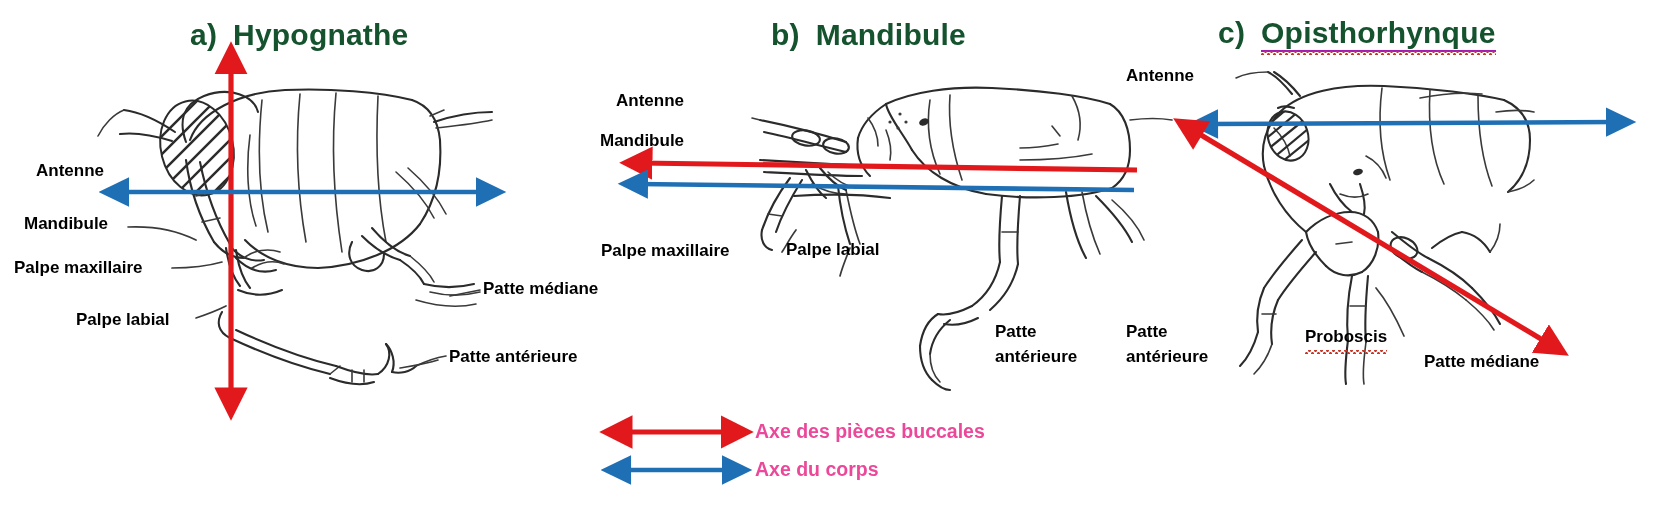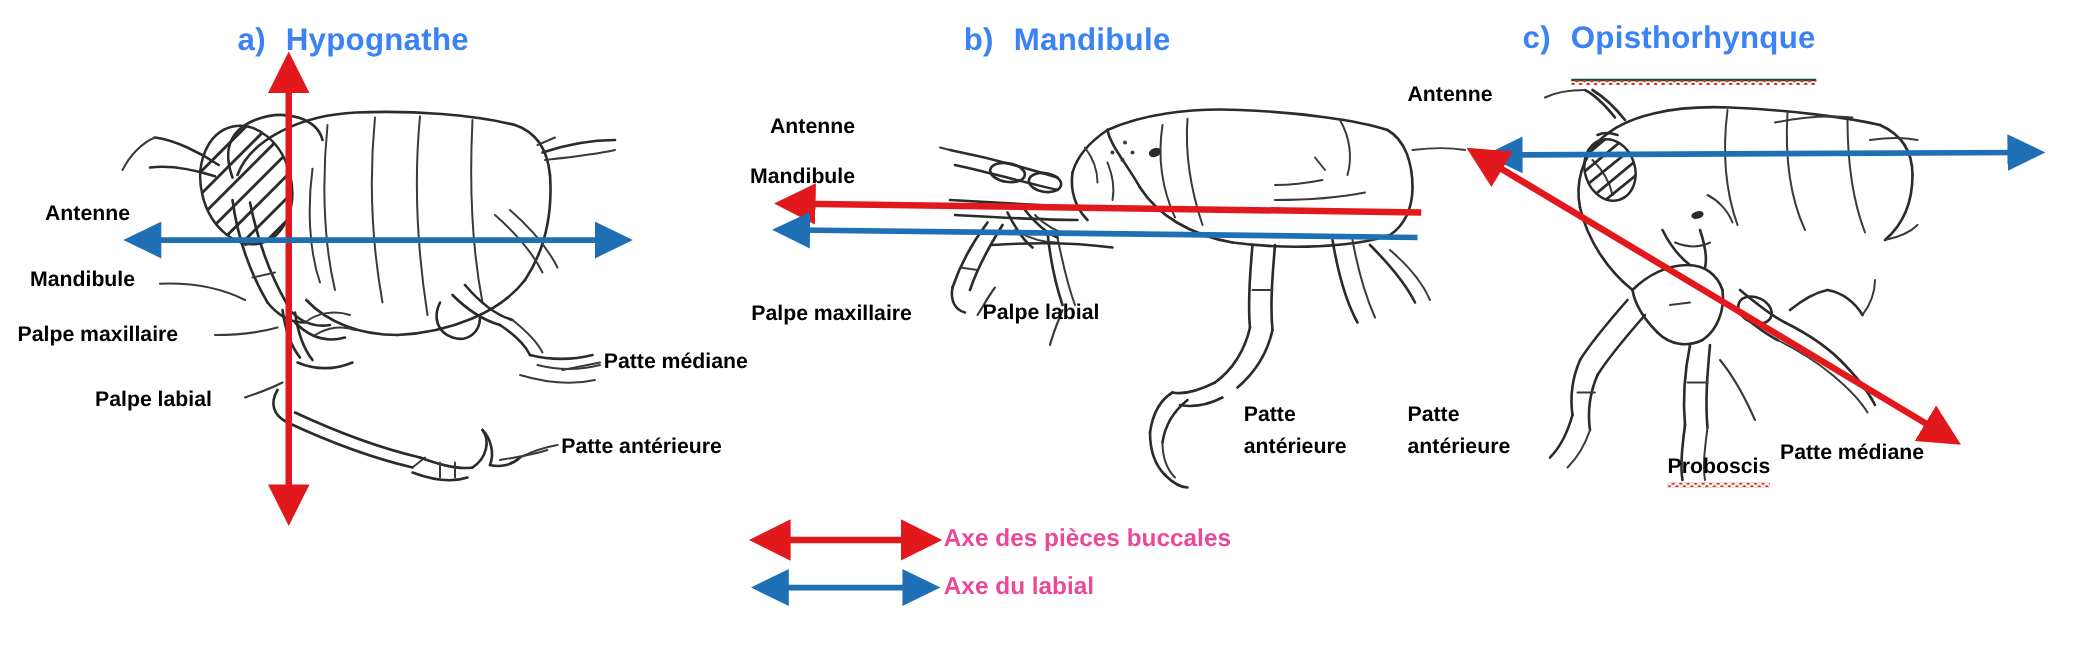--- a/index.html
+++ b/index.html
@@ -17,30 +17,30 @@
     width: 1666px;
     height: 527px;
     background: #ffffff;
     overflow: hidden;
   }
 
   
   .panel-title {
     position: absolute;
     font-weight: bold;
-    font-size: 25px;
-    color: #3b82f6;
+    font-size: 30px;
+    color: #14532d;
     white-space: nowrap;
     letter-spacing: 0.2px;
   }
   .panel-title .ltr { margin-right: 16px; }
   .panel-title .nm  { }
   .panel-title.underlined .nm {
-    border-bottom: 2px solid #14532d;
-    padding-bottom: 18px;
+    border-bottom: 2px solid #a21caf;
+    padding-bottom: 0;
   }
 
   .lbl {
     position: absolute;
     font-weight: bold;
     font-size: 17px;
     line-height: 25px;
     color: #000000;
     white-space: nowrap;
   }
@@ -418,25 +418,25 @@
   <div class="lbl two-line" style="left:995px; top:319px; width:120px;">
     <span style="white-space:pre-line;">Patte
 antérieure</span>
   </div>
 
   <div class="lbl" style="left:1126px; top:63px;">Antenne</div>
   <div class="lbl two-line" style="left:1126px; top:319px; width:120px;">
     <span style="white-space:pre-line;">Patte
 antérieure</span>
   </div>
-  <div class="lbl" style="left:1305px; top:360px;margin-left:29px;">
+  <div class="lbl" style="left:1305px; top:324px;">
     <span class="spell">Proboscis</span>
   </div>
   <div class="lbl" style="left:1424px; top:349px;">Patte médiane</div>
 
   <div class="legend-row" style="left:733px; top:420px;">
     <span class="legend-text">Axe des pièces buccales</span>
   </div>
   <div class="legend-row" style="left:733px; top:458px;">
-    <span class="legend-text">Axe du labial</span>
+    <span class="legend-text">Axe du corps</span>
   </div>
 
 </div>
 
 </body></html>

